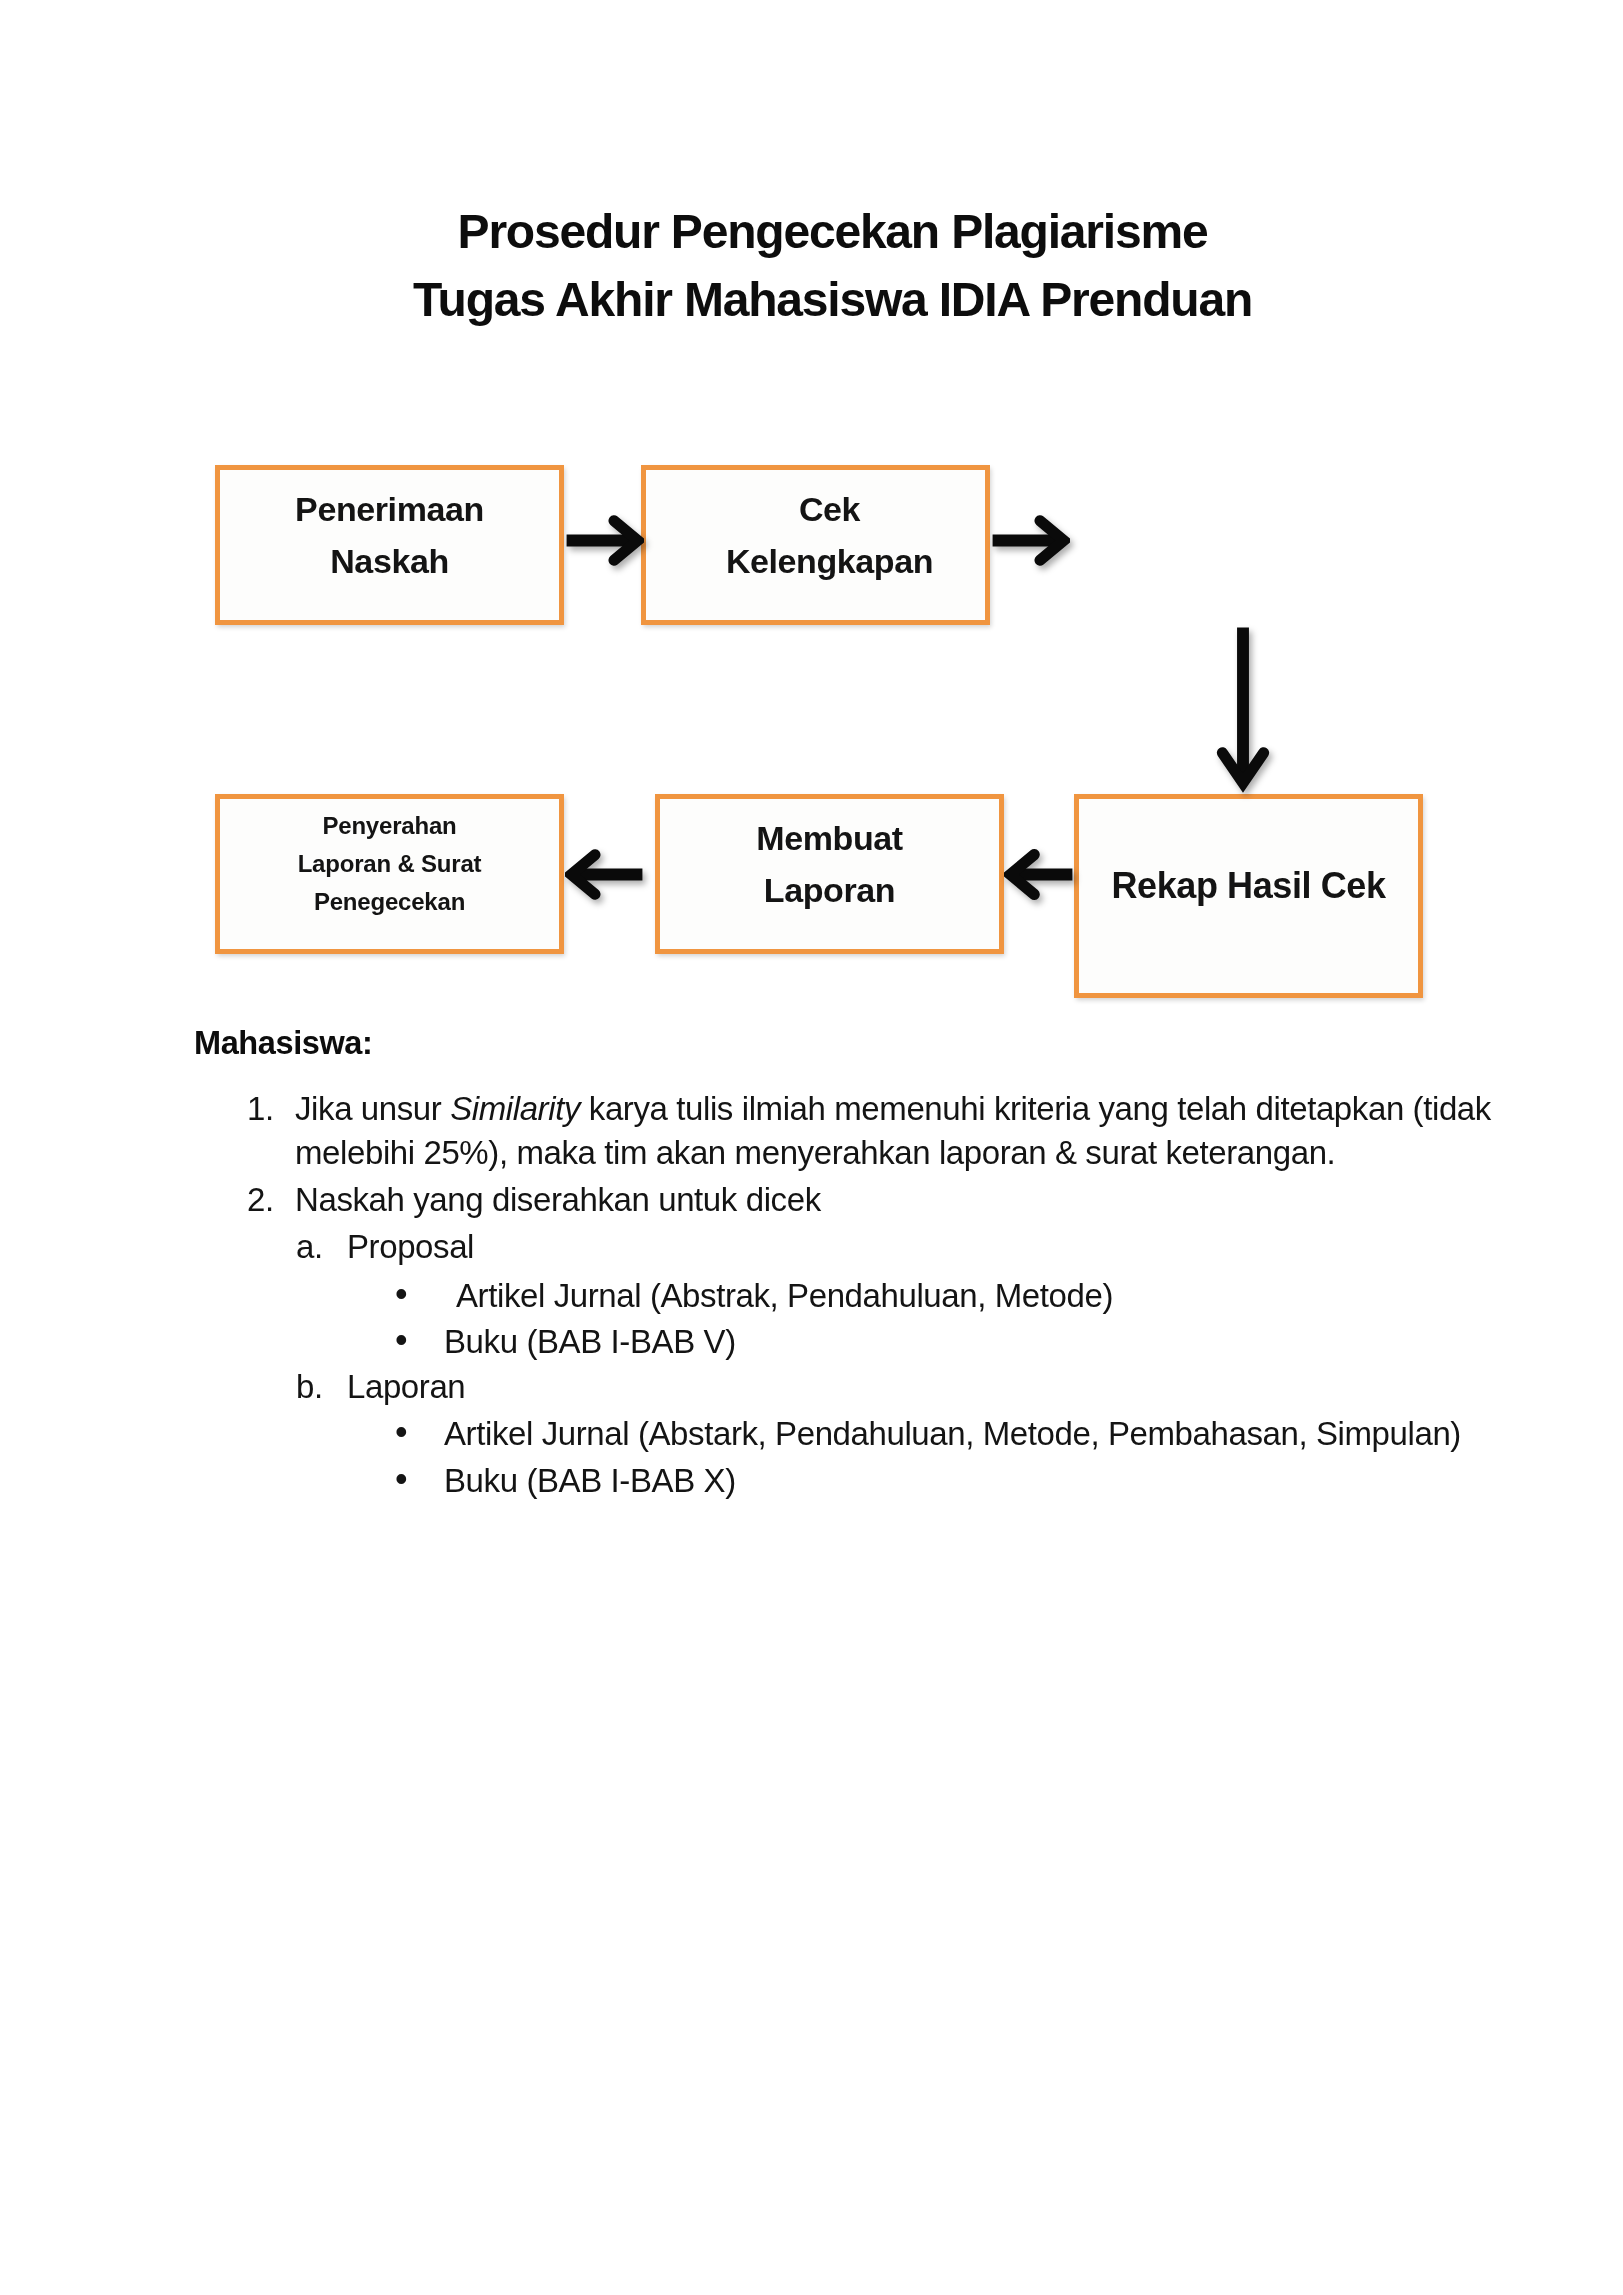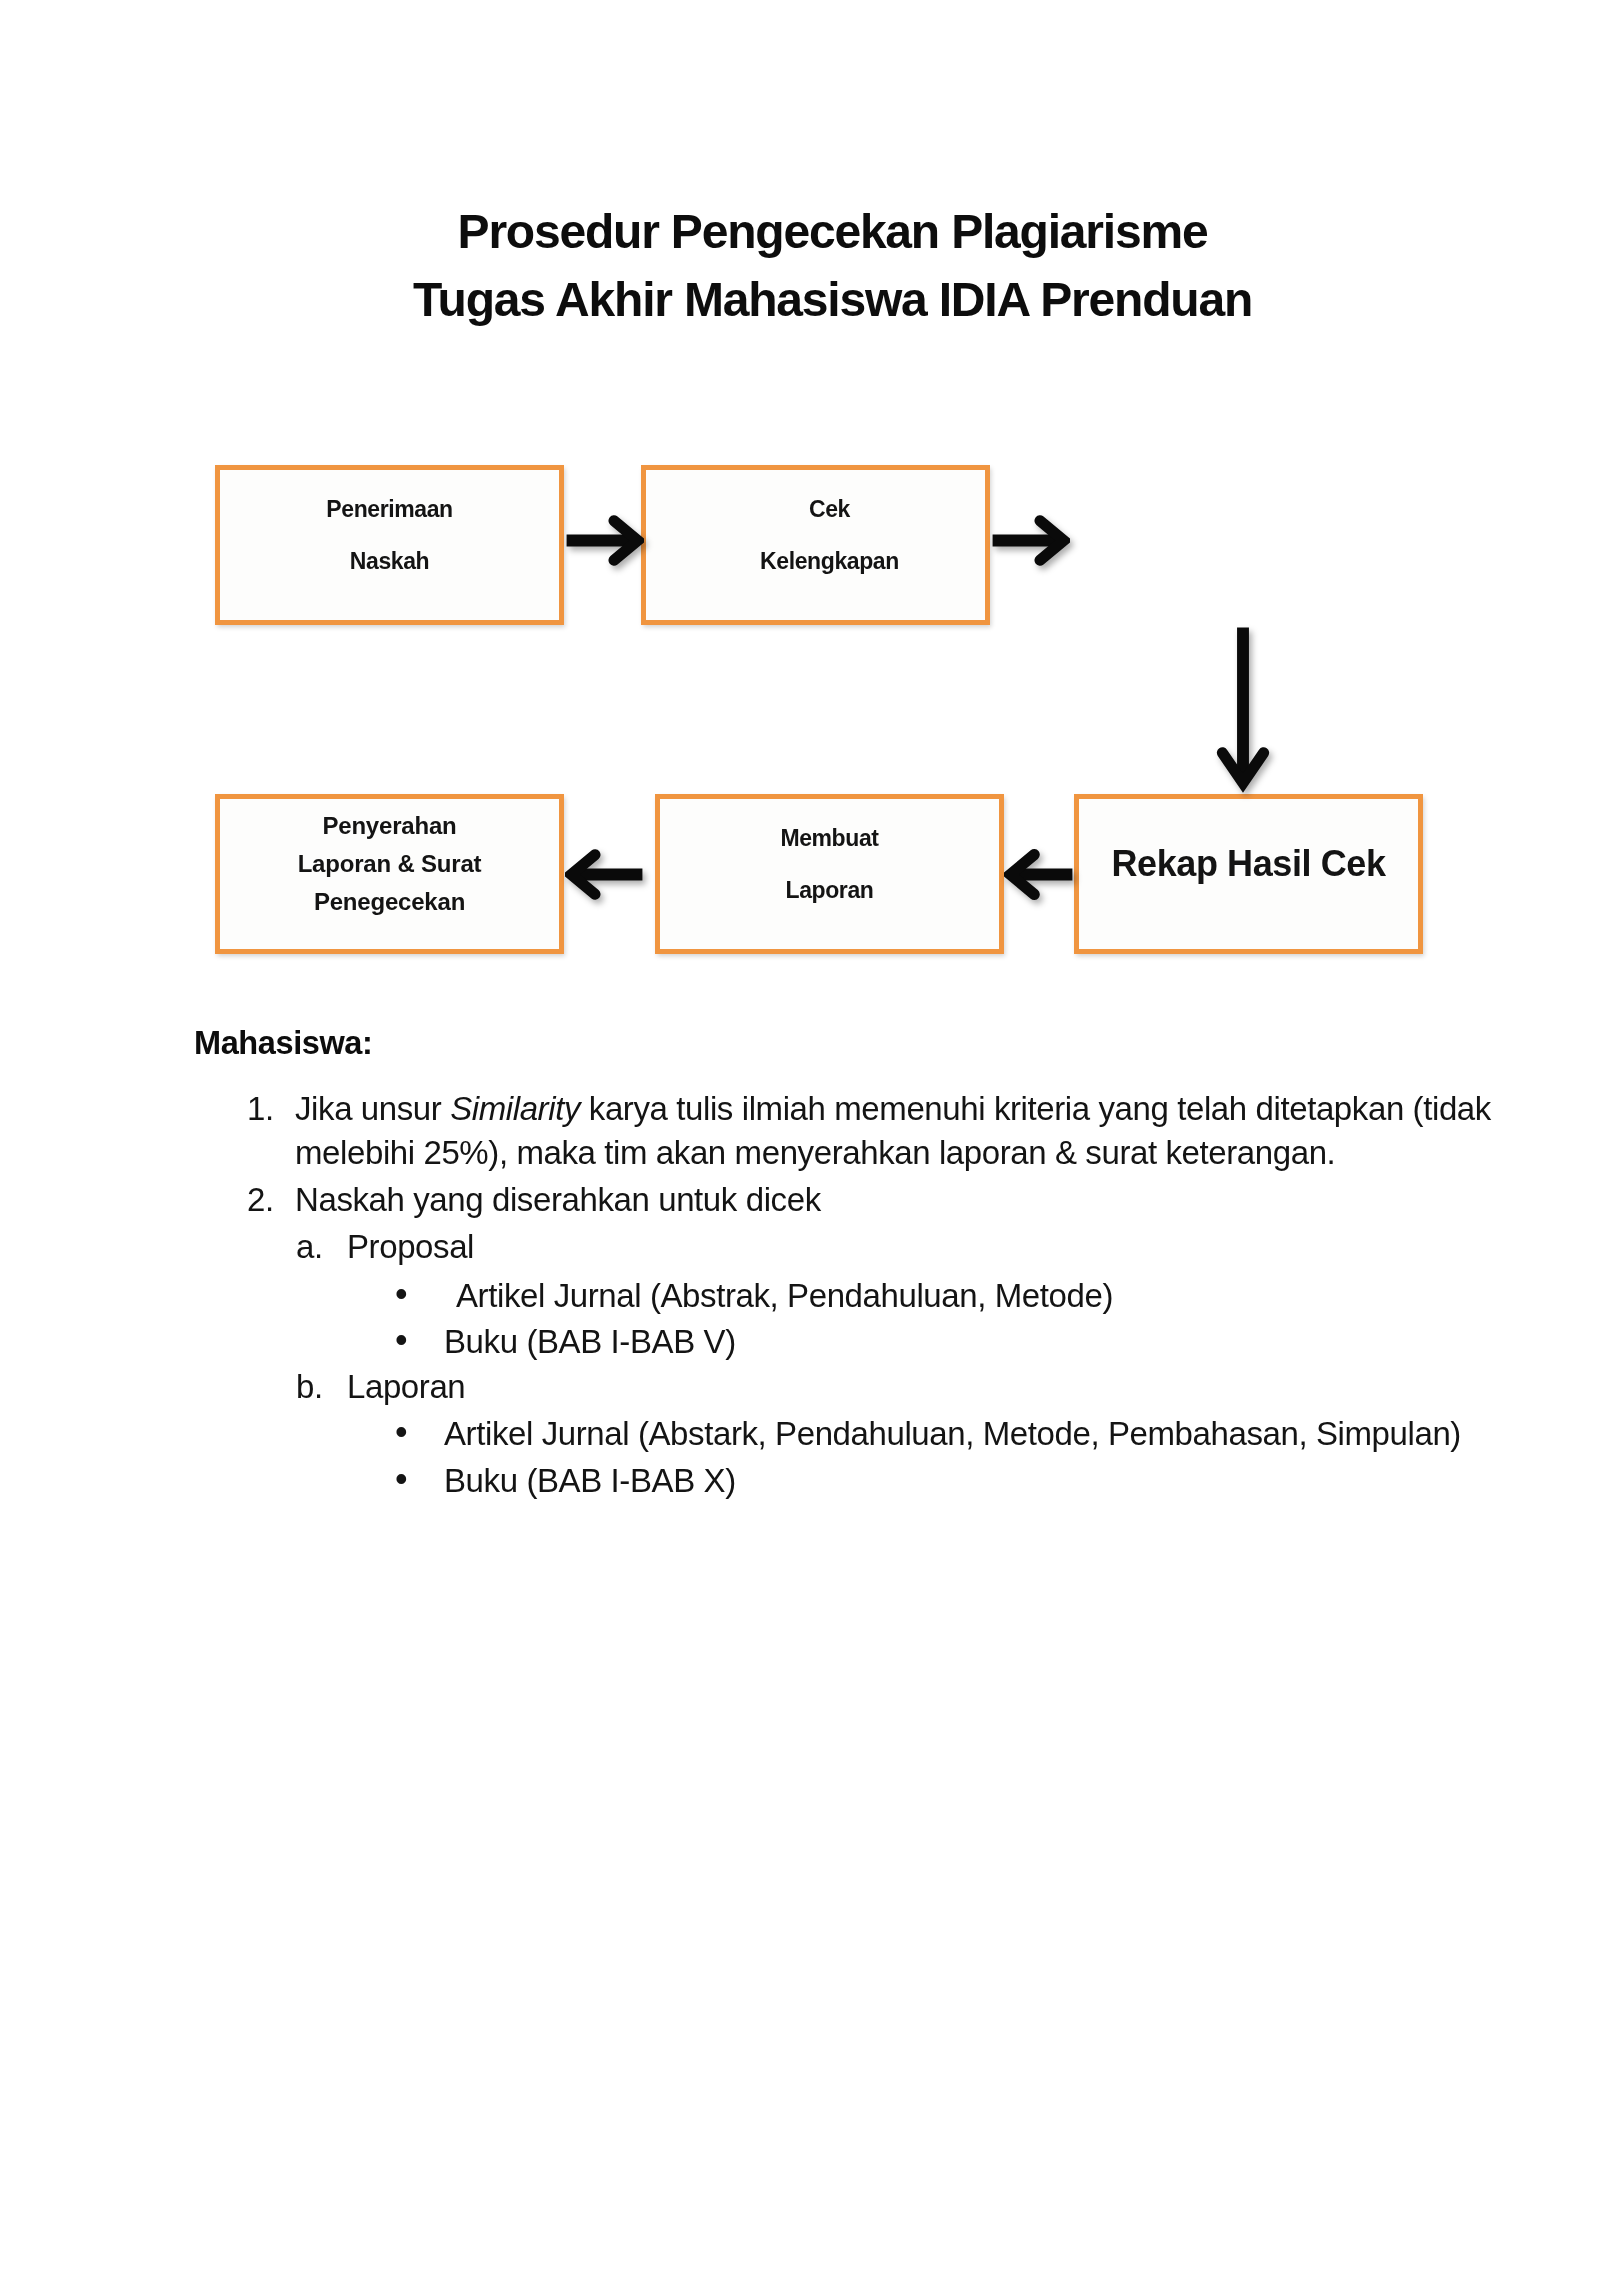--- a/index.html
+++ b/index.html
@@ -35,31 +35,31 @@
     display:flex;
     flex-direction:column;
     align-items:center;
     justify-content:center;
     padding-bottom:20.6px;
     text-align:center;
   }
   .flow-box .bx-line {
     display:block;
     font-weight:bold;
-    font-size:23px;
+    font-size:34px;
     line-height:52px;
     letter-spacing:-0.4px;
     color:#141414;
   }
   .box-a { left:215px; top:465px; width:349px; height:160px; }
   .box-b { left:641px; top:465px; width:349px; height:160px;padding-left:28px; }
   .box-c { left:1072px; top:465px; width:349px; height:160px; }
   .box-f { left:215px; top:794px; width:349px; height:160px; }
   .box-e { left:655px; top:794px; width:349px; height:160px; }
-  .box-d { left:1074px; top:794px; width:349px; height:160px; }
+  .box-d { left:1074px; top:794px; width:349px; height:204px; }
   .box-c .italic { font-style:italic; }
   .box-d .bx-line { font-size:36px; }
   .box-f .bx-line { font-size:24px; line-height:38px; letter-spacing:-0.2px;text-align:right; }
   
   .arrow {
     position:absolute;
     filter:drop-shadow(3.2px 4.8px 3.2px rgba(0,0,0,0.32));
   }
   .arrow line, .arrow polyline {
     stroke:#0a0a0a;

